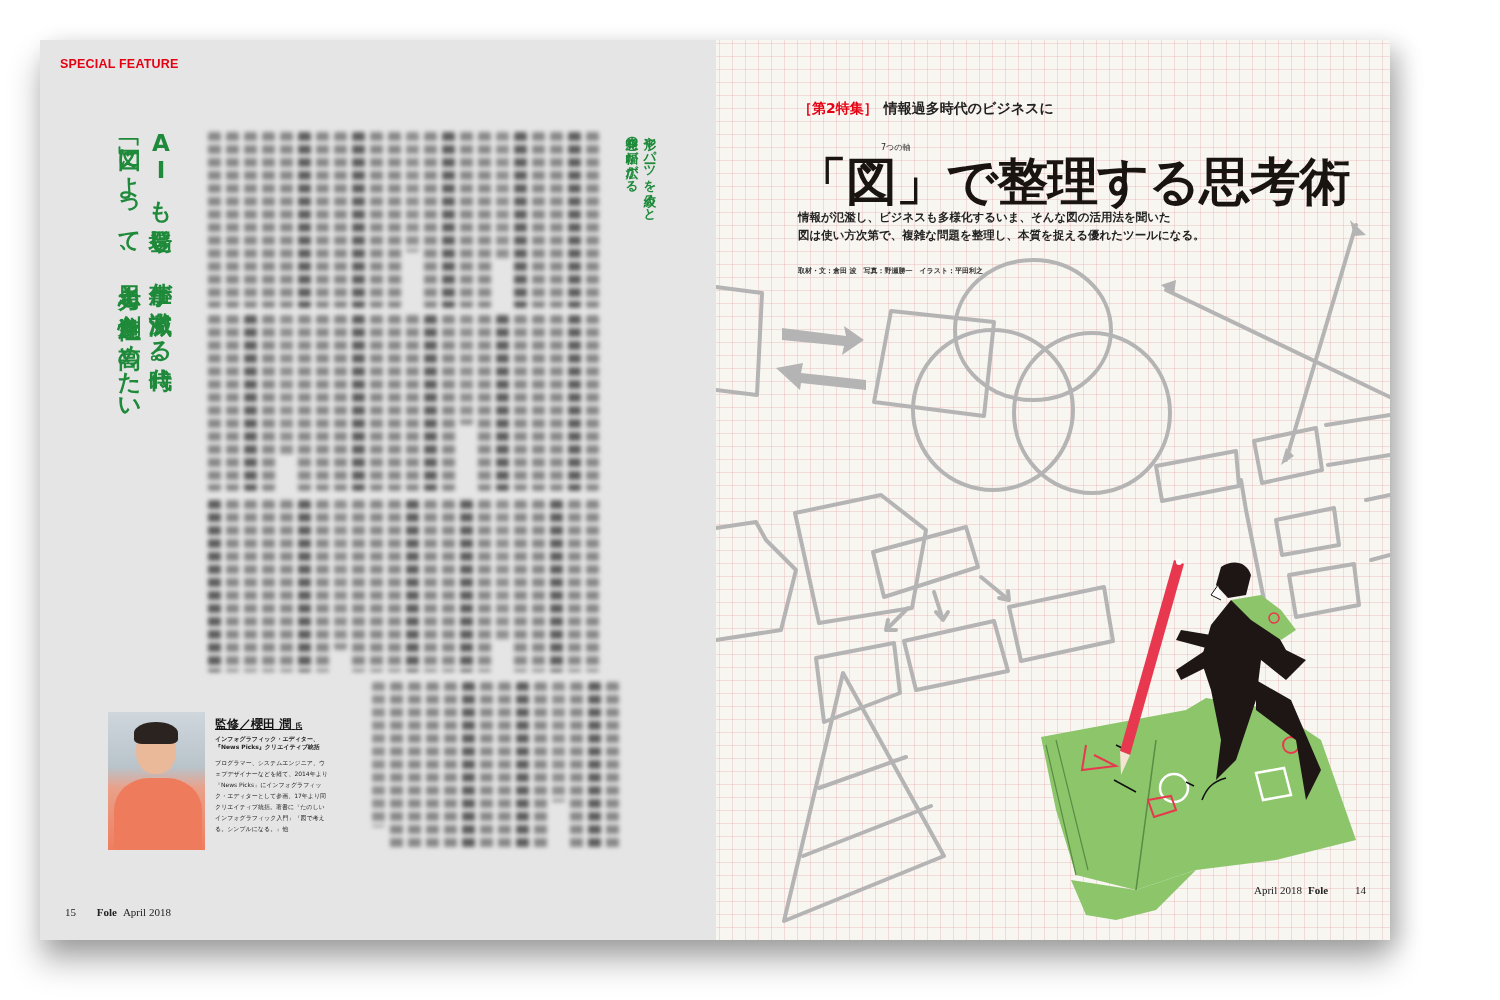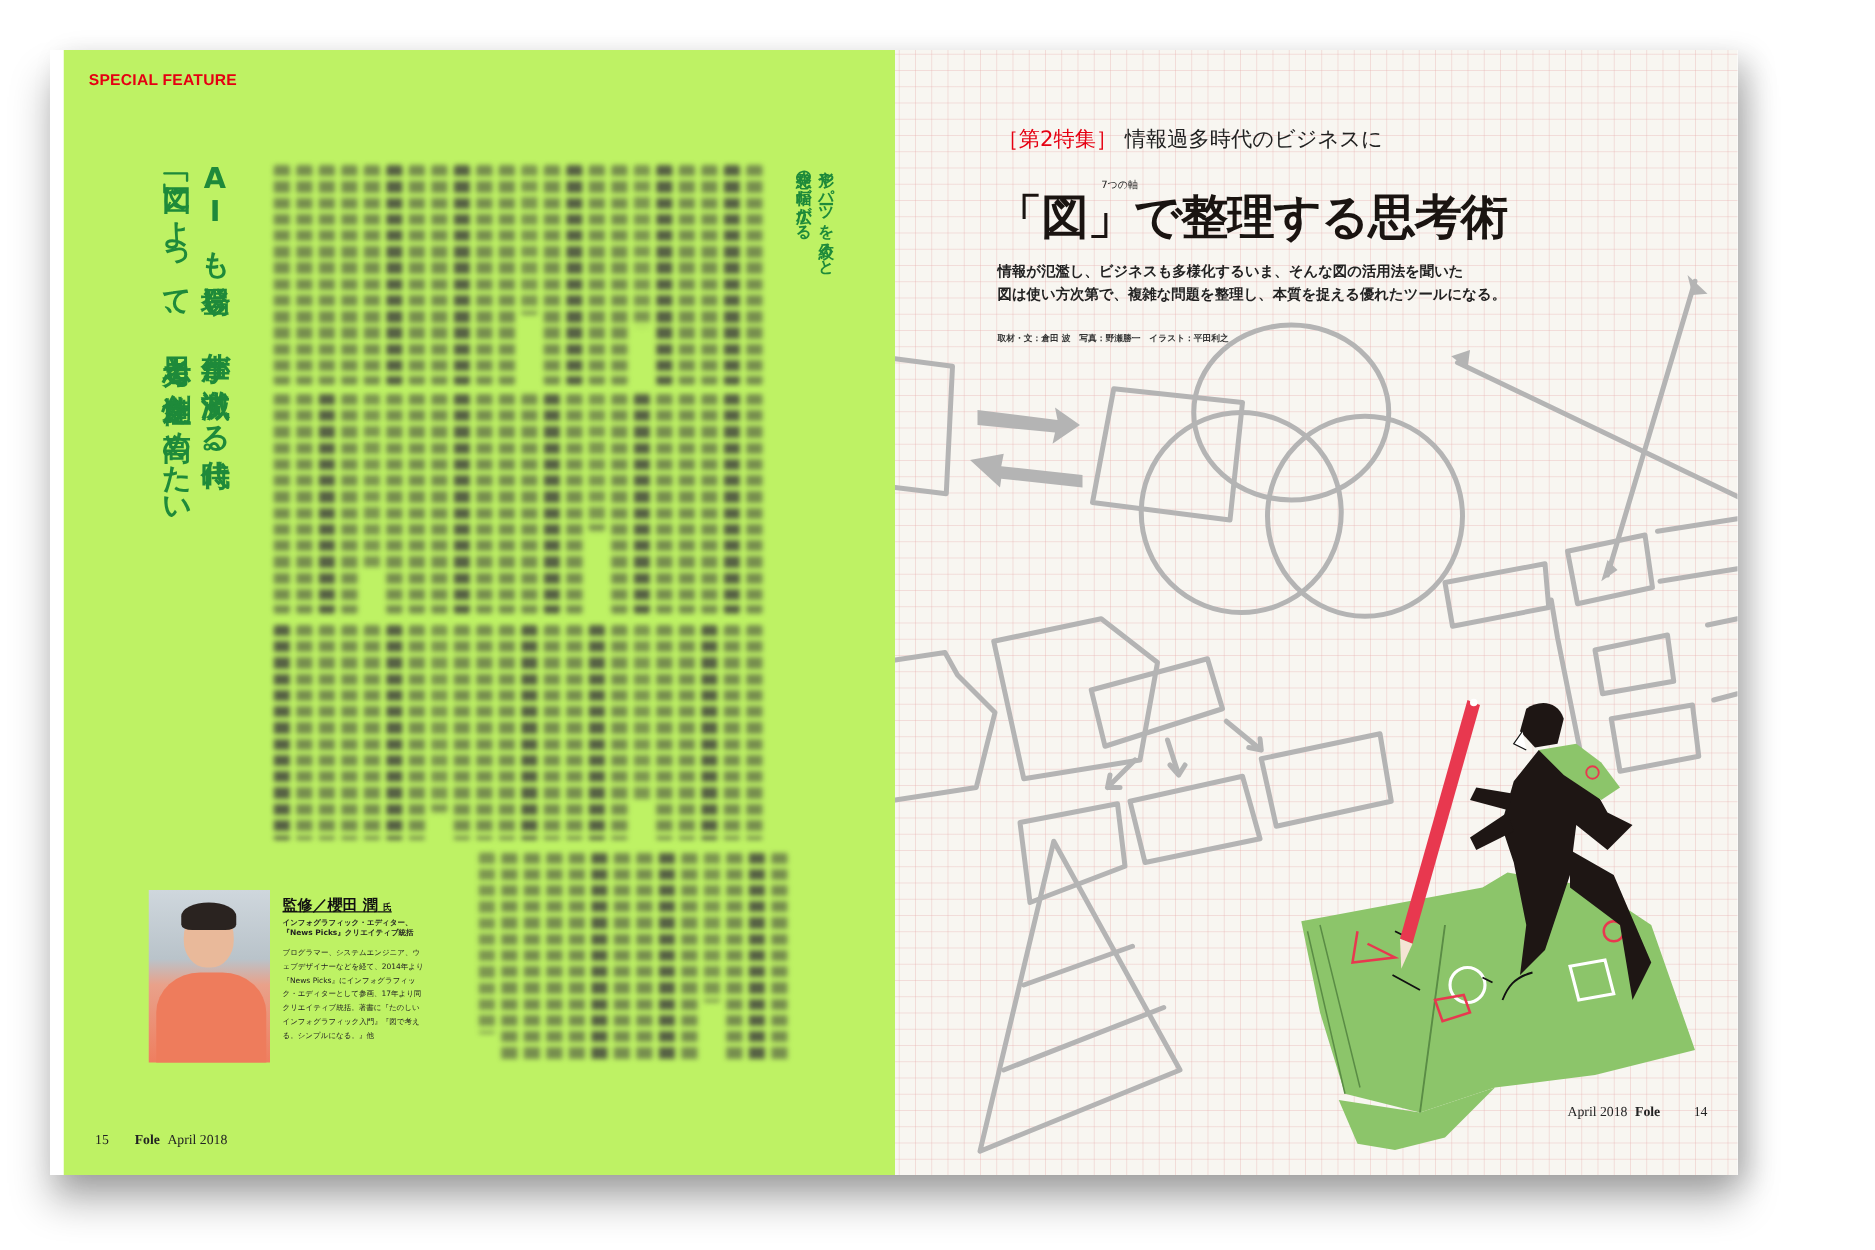--- a/index.html
+++ b/index.html
@@ -1,18 +1,18 @@
 <!DOCTYPE html>
 <html><head>
 <meta charset="utf-8">
 <style>
   html,body{margin:0;padding:0;}
   body{width:1500px;height:1000px;background:#ffffff;position:relative;overflow:hidden;font-family:"DejaVu Sans",sans-serif;}
   .spread{position:absolute;left:40px;top:40px;width:1350px;height:900px;box-shadow:0 22px 30px rgba(0,0,0,0.28), 10px 6px 22px rgba(0,0,0,0.18);}
-  .page-left{position:absolute;left:0;top:0;width:676px;height:900px;background:#bef264;margin-left:11px;}
+  .page-left{position:absolute;left:0;top:0;width:676px;height:900px;background:#e5e5e5;}
   .page-right{position:absolute;left:676px;top:0;width:674px;height:900px;background-color:#f8f6f1;
     background-image:linear-gradient(rgba(230,170,170,0.35) 1px,transparent 1px),linear-gradient(90deg,rgba(230,170,170,0.35) 1px,transparent 1px);
     background-size:13px 13px;background-position:3px 3px;}
   .special{position:absolute;left:20px;top:17px;font-family:"Liberation Sans",sans-serif;font-weight:bold;font-size:12.5px;color:#e50012;letter-spacing:0.2px;}
   .vert{writing-mode:vertical-rl;text-orientation:upright;font-family:"DejaVu Sans",sans-serif;font-weight:bold;}
   .lead1{position:absolute;left:105px;top:90px;font-size:23px;line-height:31px;color:#1e8a3a;letter-spacing:1px;}
   .lead2{position:absolute;left:74px;top:90px;font-size:23px;line-height:31px;color:#1e8a3a;letter-spacing:1px;}
   .sub1{position:absolute;left:603px;top:88px;font-size:12.5px;line-height:15px;color:#1e8a3a;}
   .sub2{position:absolute;left:585px;top:88px;font-size:12.5px;line-height:15px;color:#1e8a3a;}
   .tier{position:absolute;display:flex;flex-direction:row-reverse;gap:5px;filter:blur(2.2px);}
@@ -23,24 +23,24 @@
   .photo .head{position:absolute;left:28px;top:14px;width:40px;height:48px;border-radius:50% 50% 45% 45%;background:#e9b99a;}
   .photo .hair{position:absolute;left:26px;top:10px;width:44px;height:22px;border-radius:50% 50% 20% 20%;background:#2a2320;}
   .photo .body{position:absolute;left:6px;top:66px;width:88px;height:80px;border-radius:40% 40% 0 0;background:#ee7c5c;}
   .profile{position:absolute;left:175px;top:676px;width:115px;}
   .pname{font-size:12px;font-weight:bold;color:#111;white-space:nowrap;text-decoration:underline;}
   .pname small{font-size:7px;}
   .prole{font-size:6px;font-weight:bold;color:#222;line-height:8px;margin-top:2px;}
   .pbio{font-size:6px;color:#222;line-height:11px;margin-top:6px;}
   .folio{position:absolute;font-family:"Liberation Serif","DejaVu Serif",serif;font-size:11px;color:#222;}
   .folio b{font-weight:bold;margin:0 6px;}
-  .rt-kicker{position:absolute;left:82px;top:60px;font-size:17px;font-weight:normal;color:#222;white-space:nowrap;}
+  .rt-kicker{position:absolute;left:82px;top:60px;font-size:14px;font-weight:bold;color:#222;white-space:nowrap;}
   .rt-kicker .red{color:#e50012;margin-right:6px;}
   .ruby{position:absolute;left:165px;top:102px;font-size:8px;color:#222;text-align:center;}
-  .title{position:absolute;left:80px;top:108px;font-family:Liberation Serif, serif;font-weight:bold;font-size:38px;letter-spacing:-1px;color:#1a1411;white-space:nowrap;}
+  .title{position:absolute;left:80px;top:108px;font-family:Liberation Serif, serif;font-weight:bold;font-size:51px;letter-spacing:-1px;color:#1a1411;white-space:nowrap;}
   .deck{position:absolute;left:82px;top:168px;font-size:11.5px;font-weight:bold;color:#222;line-height:18px;white-space:nowrap;}
   .credit{position:absolute;left:82px;top:226px;font-size:7px;font-weight:bold;color:#333;white-space:nowrap;}
   .illus{position:absolute;left:0;top:0;width:674px;height:900px;}
 </style>
 </head>
 <body>
 
 <div class="spread">
 
   <div class="page-left">

